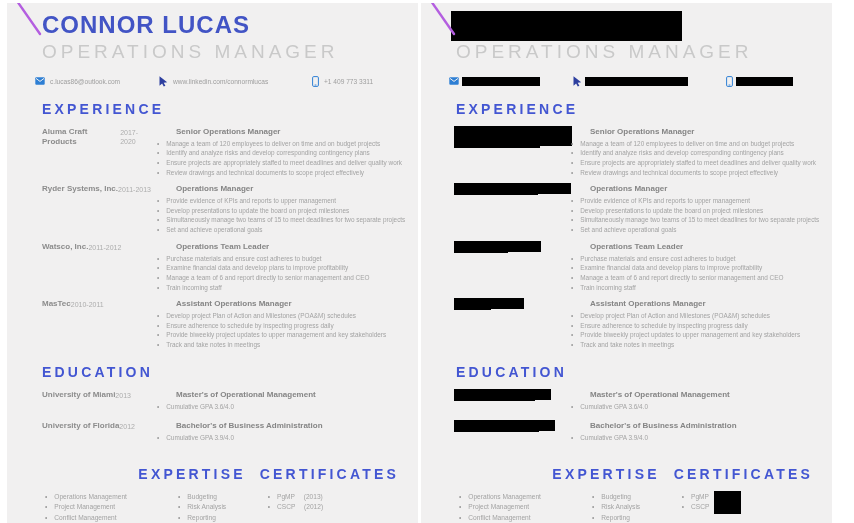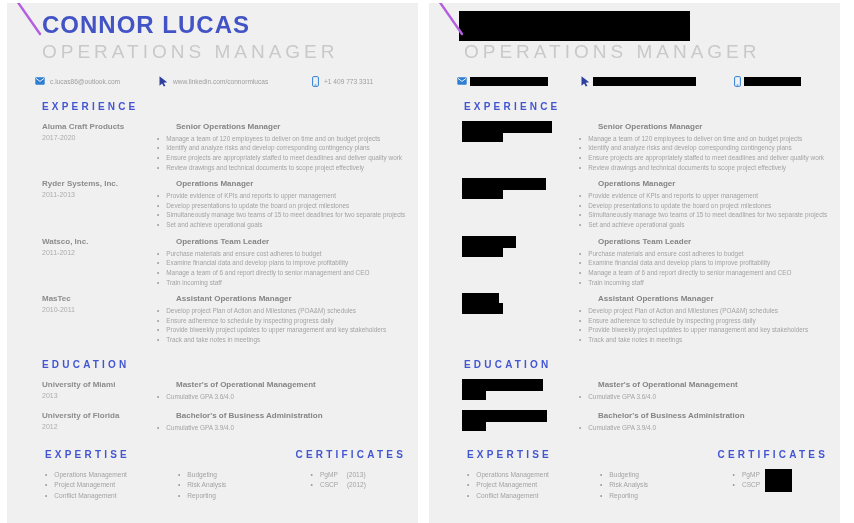--- a/index.html
+++ b/index.html
@@ -1,21 +1,21 @@
 <!DOCTYPE html>
 <html style="--accent-blue: #4254c5; --heading-blue: #4356d2; --icon-blue: #2e7fd4; --cursor-blue: #2d3f9f; --line-purple: #b45ee0; --page-bg: #f1f0f0; --redaction: #000000;"><head>
 <meta charset="utf-8">
 <style>
   html,body { margin:0; padding:0; background:#ffffff; }
   body {
     width:854px; height:523px; overflow:hidden;
     font-family:"Liberation Sans","DejaVu Sans",sans-serif;
     -webkit-font-smoothing:antialiased;
   }
-  .canvas { display:flex; gap:11px; padding:3px 0 0 7px; }
+  .canvas { display:flex; gap:3px; padding:3px 0 0 7px; }
 
   .page {
     position:relative; width:411px; height:520px;
     background:var(--page-bg,#f1f0f0); overflow:hidden;
     flex:0 0 auto;
   }
   .accent-line { position:absolute; top:-2px; left:2px; width:42px; height:42px; }
 
   
   .header { padding:10px 10px 0 35px; }
@@ -29,37 +29,37 @@
   }
   .contact-row { display:flex; margin:12px 0 0 -7px; align-items:center; }
   .contact-item { display:flex; align-items:center; gap:5px; }
   .contact-item.c-email { width:124px; }
   .contact-item.c-linkedin { width:153px; }
   .contact-text { font-size:6.6px; color:#9e9e9e; }
 
   
   .section-header {
     margin:14px 0 10px; padding-left:35px;
-    font-size:10px; font-weight:700; letter-spacing:3.2px;
+    font-size:14px; font-weight:700; letter-spacing:3.2px;
     color:var(--heading-blue,#4356d2);
   }
   .entry { display:grid; grid-template-columns:110px 1fr; padding:0 10px 0 35px; margin-bottom:7px; }
-  .entry-left { display:flex; flex-direction:column; align-items:flex-start; }
+  .entry-left { display:flex; align-items:flex-start; }
   .company, .school { font-size:8px; font-weight:700; color:#8c8c8c; line-height:1.25; }
   .dates, .year { font-size:7px; color:#adadad; line-height:1.3; margin-top:1px; }
   .role, .degree { font-size:8px; font-weight:700; color:#858585; line-height:1.25; margin-bottom:2px;margin-left:24px; }
   ul.bullets { list-style:none; margin:0; padding:0 0 0 5px; }
   ul.bullets li { display:flex; gap:7px; font-size:6.4px; color:#a3a3a3; line-height:1.5; }
   ul.bullets li::before { content:"•"; color:#9a9a9a; }
 
   .edu-entry { margin-bottom:10px; }
 
   
   .bottom-row { display:flex; padding:0 12px 0 38px; margin-top:16px; }
-  .bottom-row .section-header { padding-left:0; margin:0; }
+  .bottom-row .section-header { padding-left:0; margin:7px;text-align:right; }
   .expertise-block { width:255px; }
   .expertise-cols { display:flex; margin-top:10px; }
   .expertise-cols ul, .cert-list { list-style:none; margin:0; padding:0; }
   .expertise-cols ul li, .cert-list li {
     display:flex; gap:7px; font-size:6.6px; color:#a3a3a3; line-height:1.6;
   }
   .expertise-cols ul li::before, .cert-list li::before { content:"•"; color:#9a9a9a; }
   .exp-col-1 { width:133px; padding-left:10px; }
   .exp-col-2 { flex:1; }
   .cert-block { flex:1; }

